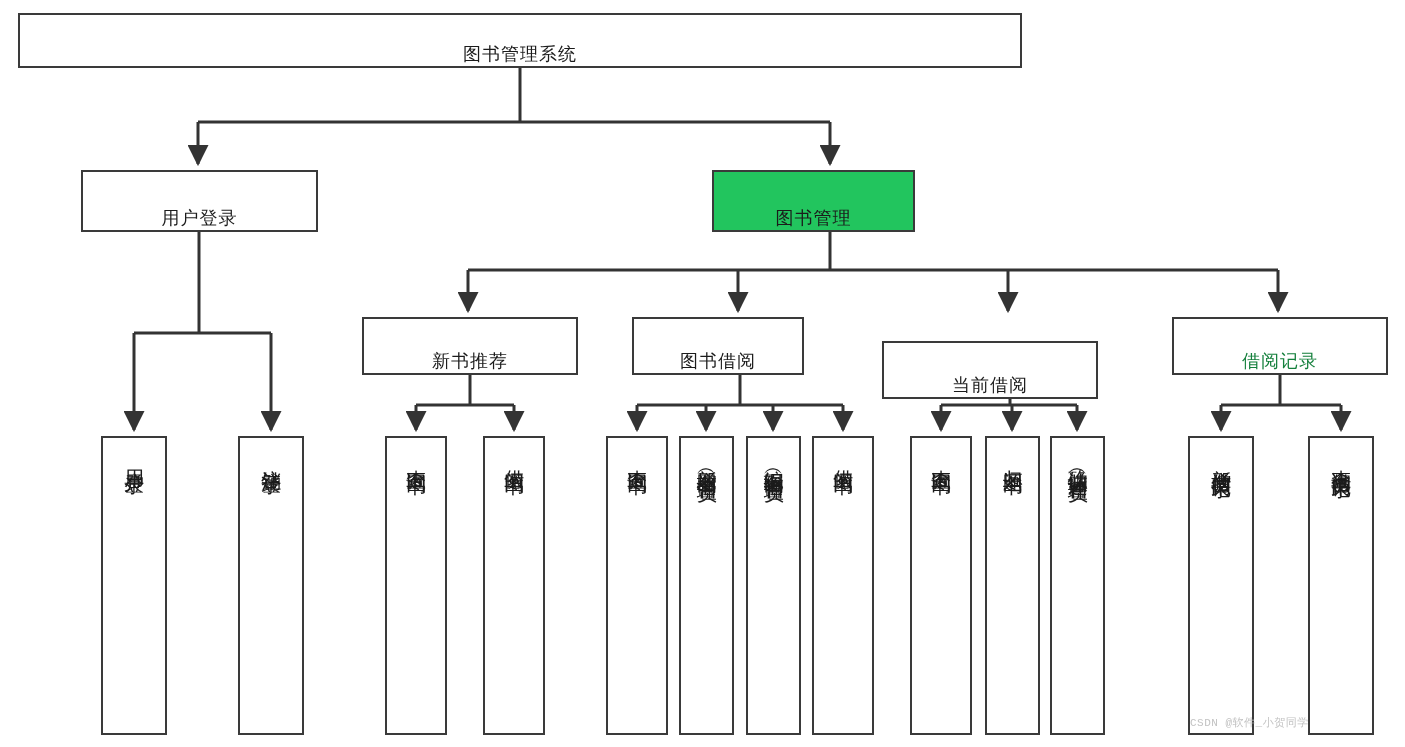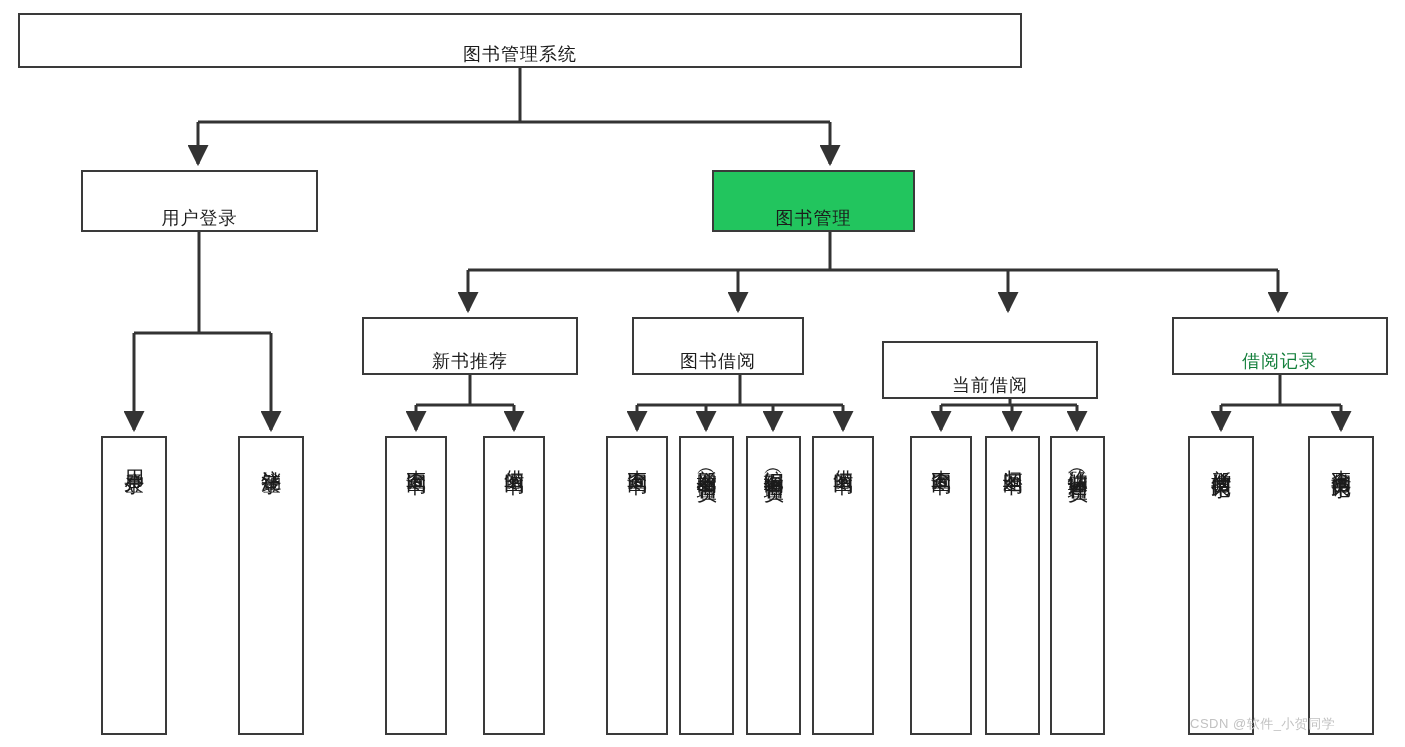--- a/index.html
+++ b/index.html
@@ -55,24 +55,25 @@
     writing-mode: vertical-rl;
     text-orientation: upright;
     font-size: 20px;
     color: #1b1b1b;
     line-height: 1.18;
     letter-spacing: 2px;
     white-space: nowrap;
   }
   .watermark {
     position: absolute;
-    font-size: 13px;
+    font-size: 11px;
     color: #c2c2c2;
     white-space: nowrap;
     letter-spacing: 0.5px;
+    font-family: Liberation Mono, monospace;
   }
 </style>
 </head>
 <body>
 
 <div id="diagram-root" style="background: rgb(255, 255, 255);">
 
   <svg id="edge-layer" viewBox="0 0 1405 747" width="1405" height="747" xmlns="http://www.w3.org/2000/svg">
     <defs>
       <marker id="arrow" viewBox="0 0 10 10" refX="9" refY="5" markerWidth="7" markerHeight="7" orient="auto-start-reverse">

